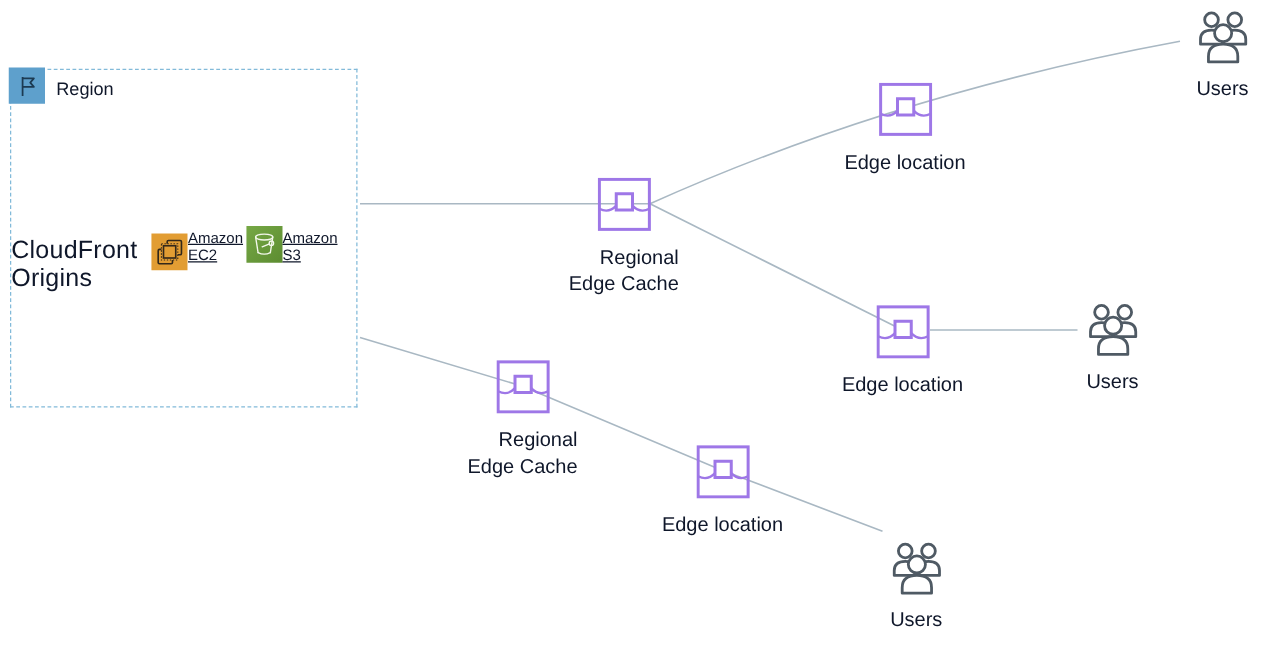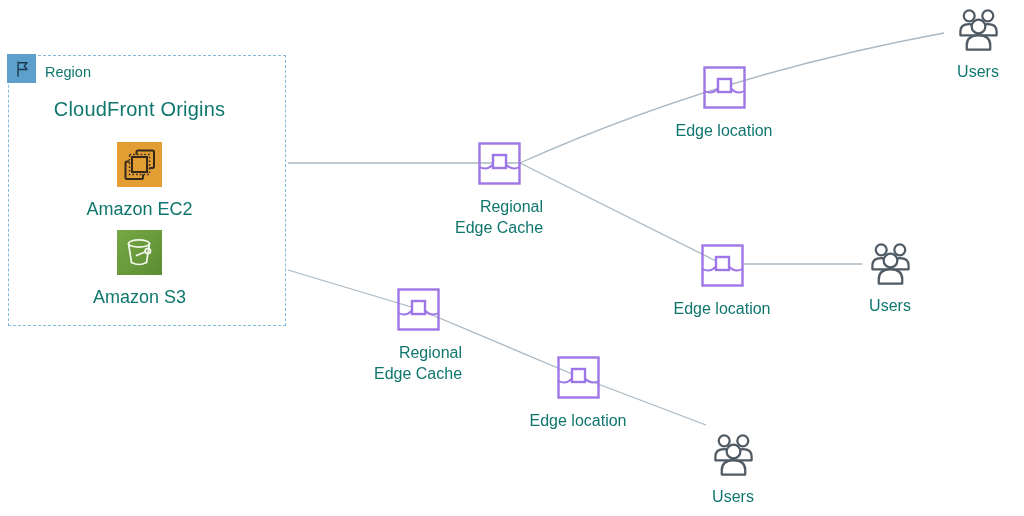--- a/index.html
+++ b/index.html
@@ -1,42 +1,42 @@
 <!DOCTYPE html>
 <html style="--connector: #a9b8c3; --region-border: #82bad9; --region-flag-bg: #5ea0cc; --region-flag-glyph: #1c3a52; --edge-node: #9e77e7; --users: #4f5a64; --ec2: #e29d33; --ec2-glyph: #33281a; --s3-light: #76a845; --s3-dark: #5c8c31; --text: #1a1a1a;"><head>
 <meta charset="utf-8">
 <style>
   html,body{margin:0;padding:0;background:#ffffff;}
   #canvas{
     position:relative;width:1024px;height:516px;background:#fff;overflow:hidden;
-    font-family:"Liberation Sans","DejaVu Sans",sans-serif;color:#0f766e;
+    font-family:"Liberation Sans","DejaVu Sans",sans-serif;color:#0f172a;
   }
   svg{display:block;}
   .connectors{position:absolute;left:0;top:0;}
   .connectors path{stroke:var(--connector);stroke-width:1.3;fill:none;}
 
   
   .region-box{
     position:absolute;left:8px;top:55px;width:278px;height:271px;
     border:1.6px dashed var(--region-border);box-sizing:border-box;
   }
   .region-flag{
     position:absolute;left:-1.6px;top:-1.6px;width:29px;height:29px;
     background:var(--region-flag-bg);display:flex;align-items:center;justify-content:center;
   }
   .region-label{position:absolute;left:36px;top:8px;font-size:14.5px;}
   .region-content{
     position:absolute;left:0;top:0;right:15px;bottom:0;
-    display:flex;flex-direction:column;align-items:center;
+    display:flex;align-items:center;
   }
   .region-title{margin-top:42px;font-size:20px;letter-spacing:.2px;}
   .svc-icon{margin-top:0;width:45px;height:45px;}
   .svc-icon.first{margin-top:21px;}
   .svc-icon.second{margin-top:10px;}
-  .svc-label{margin-top:12px;font-size:18px;}
+  .svc-label{margin-top:12px;font-size:12px;text-decoration:underline;}
 
   
   .node{position:absolute;width:140px;display:flex;flex-direction:column;align-items:center;}
   .node .label{margin-top:11px;font-size:16px;line-height:21px;text-align:right;white-space:nowrap;}
   .edge-icon{width:43px;height:43px;color:var(--edge-node);}
   .users-icon{width:45px;height:47px;color:var(--users);}
   .node.users .label{margin-top:8px;}
 </style>
 </head>
 <body>

